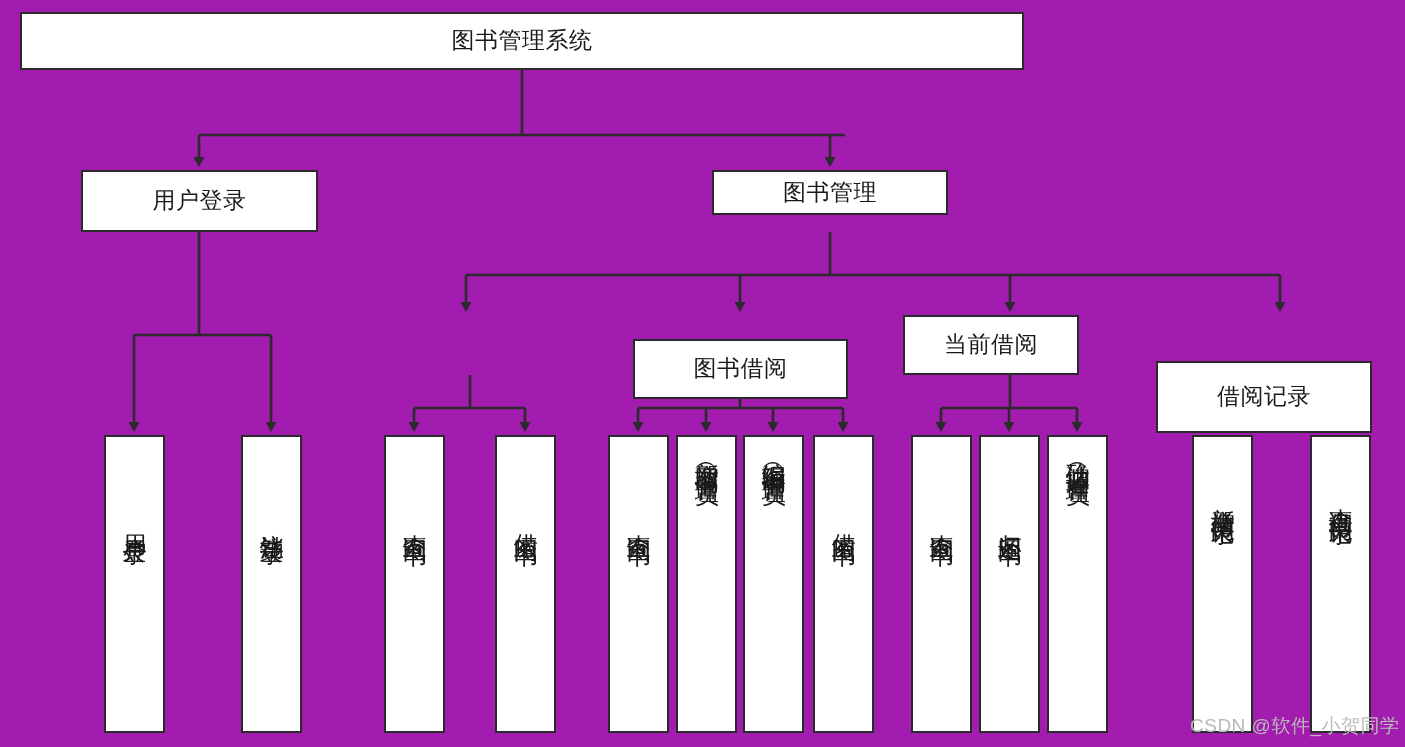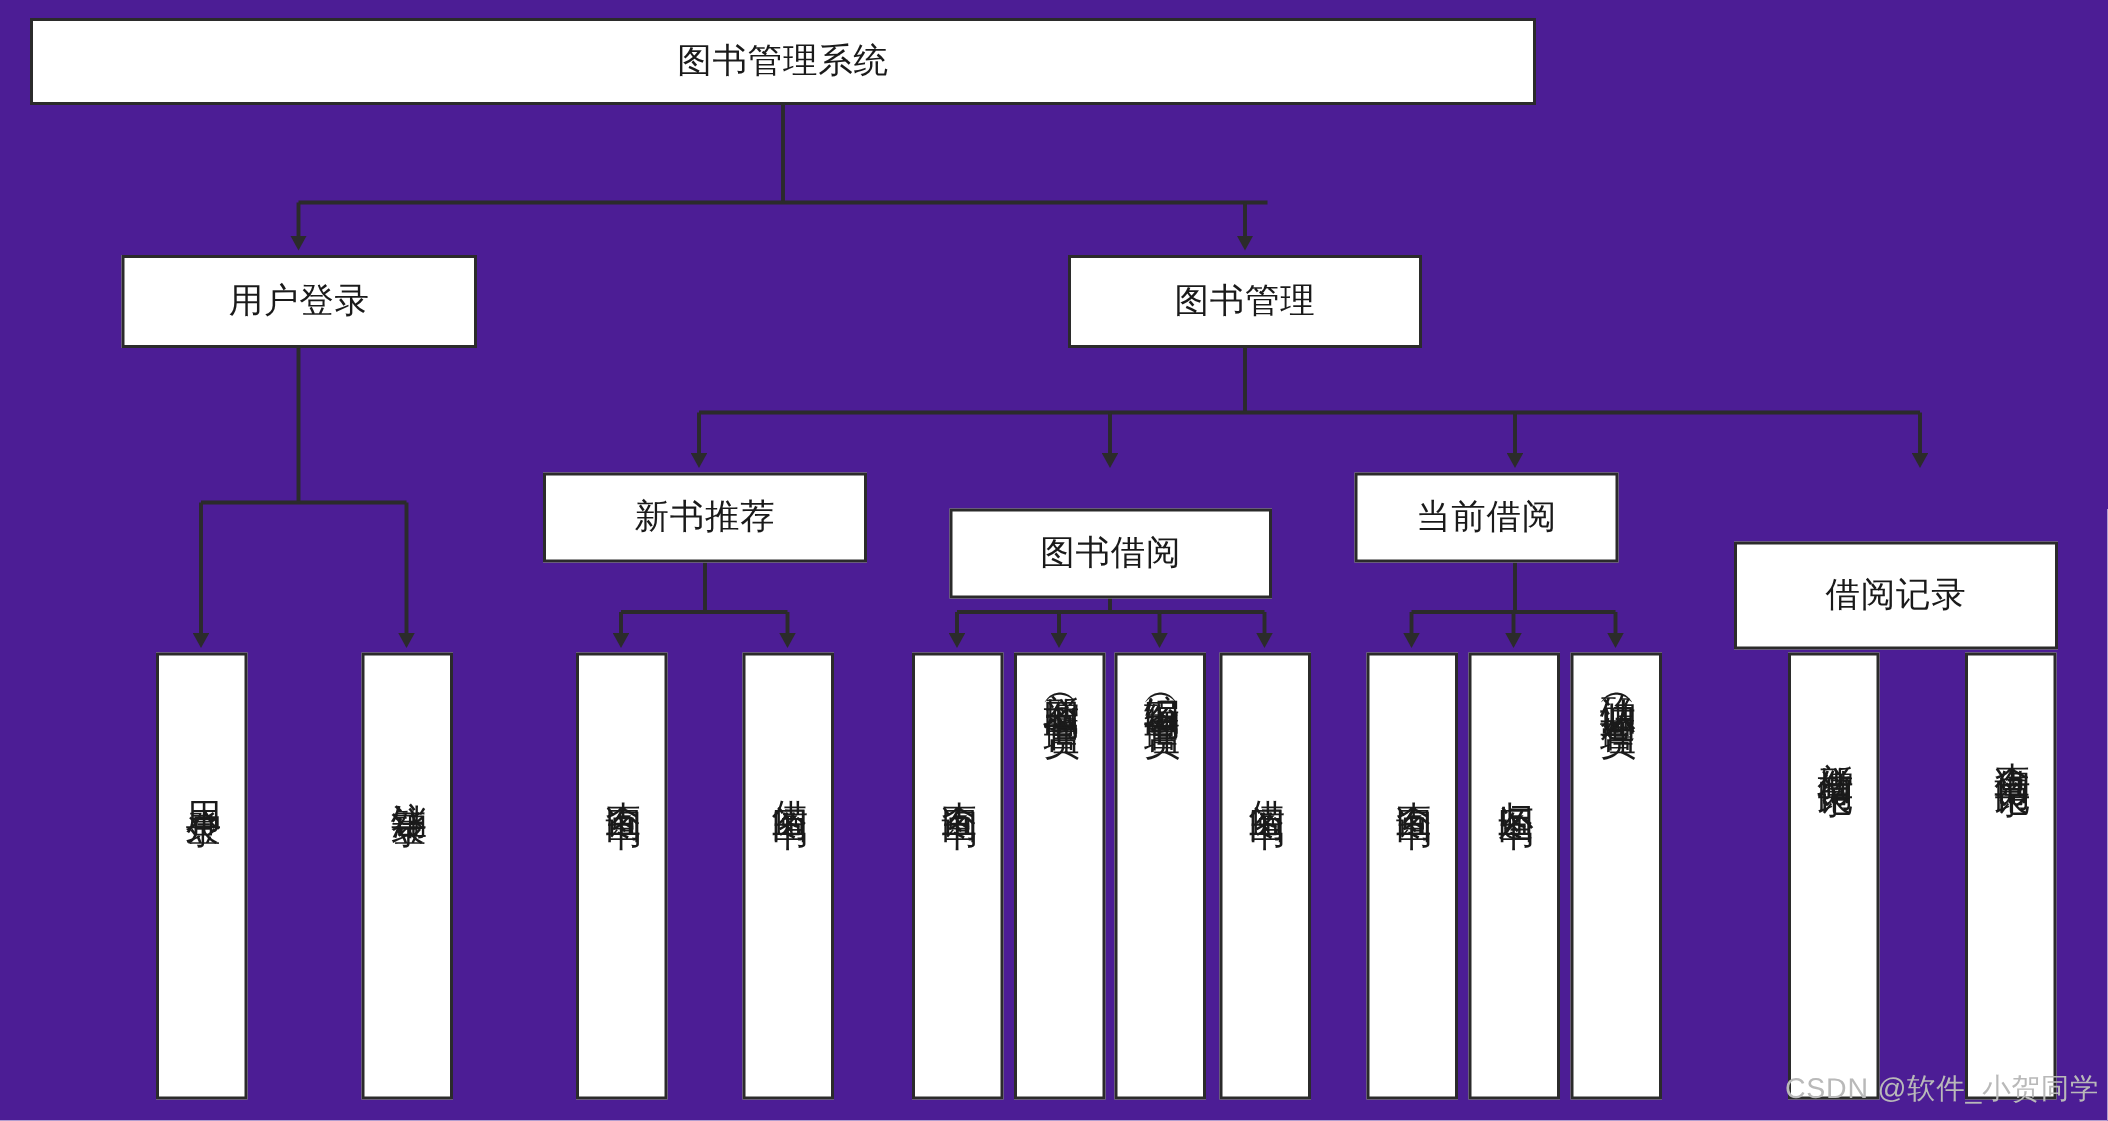--- a/index.html
+++ b/index.html
@@ -8,21 +8,21 @@
     padding: 0;
     background: #ffffff;
   }
   body {
     font-family: "Liberation Sans", "DejaVu Sans", sans-serif;
   }
   #canvas {
     position: relative;
     width: 1405px;
     height: 747px;
-    background: #4c1d95;
+    background: #a21caf;
     overflow: hidden;
   }
   svg.connectors {
     position: absolute;
     left: 0;
     top: 0;
     width: 1405px;
     height: 747px;
     pointer-events: none;
   }
@@ -125,27 +125,24 @@
   </svg>
 
   <div class="node" style="left:20px; top:12px; width:1004px; height:58px;">
     <span class="label">图书管理系统</span>
   </div>
 
   <div class="node" style="left:81px; top:170px; width:237px; height:62px;">
     <span class="label">用户登录</span>
   </div>
 
-  <div class="node" style="left:712px; top:170px; width:236px; height:62px;">
+  <div class="node" style="left:712px; top:170px; width:236px; height:45px;">
     <span class="label">图书管理</span>
   </div>
 
-  <div class="node" style="left:362px; top:315px; width:216px; height:60px;">
-    <span class="label">新书推荐</span>
-  </div>
 
   <div class="node" style="left:633px; top:315px; width:215px; height:60px;margin-top:24px;">
     <span class="label">图书借阅</span>
   </div>
 
   <div class="node" style="left:903px; top:315px; width:176px; height:60px;">
     <span class="label">当前借阅</span>
   </div>
 
   <div class="node" style="left:1156px; top:315px; width:216px; height:72px;margin-top:46px;">

